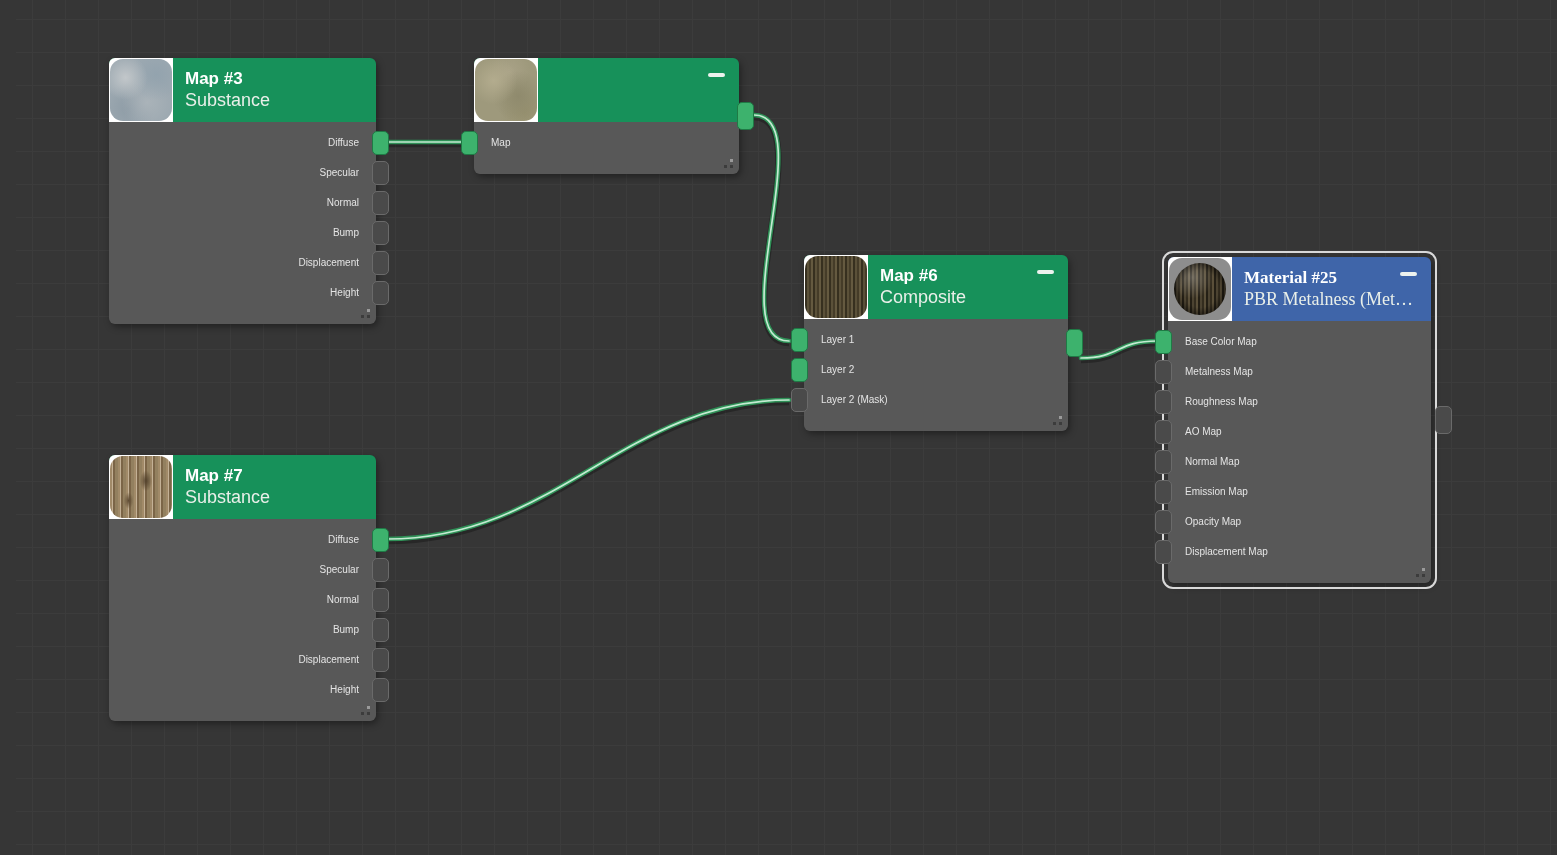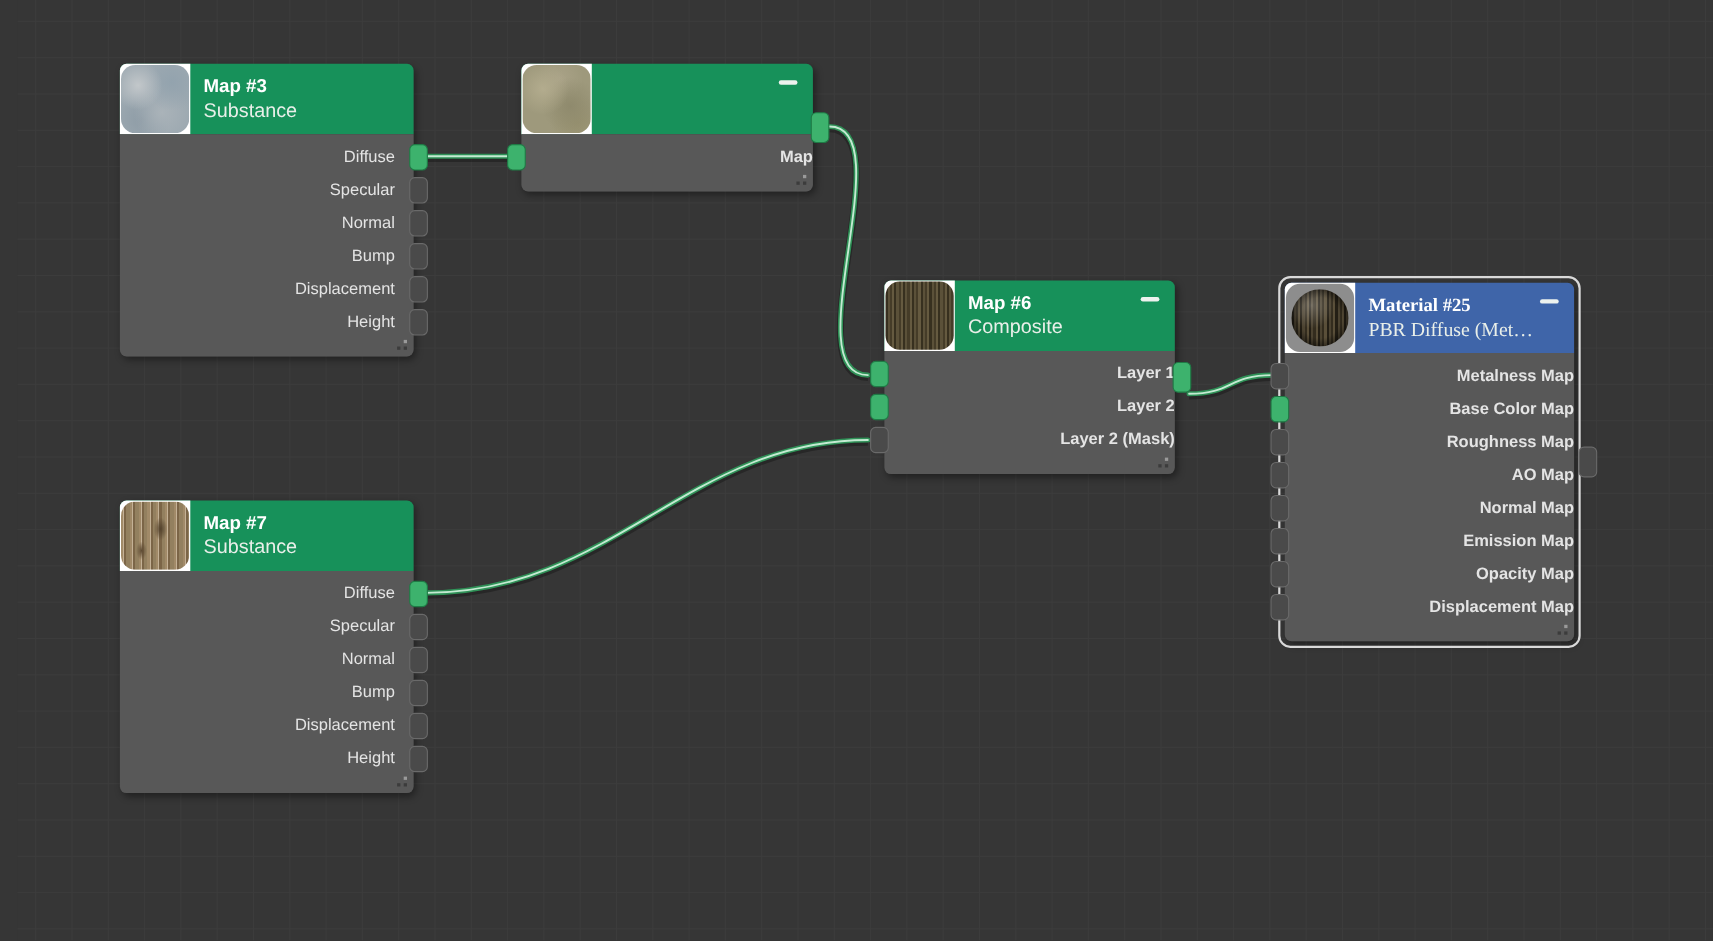--- a/index.html
+++ b/index.html
@@ -74,23 +74,23 @@
   .subtitle{font-size:18px;font-weight:400;color:#e9efe9;line-height:21px;white-space:nowrap;
     overflow:hidden;text-overflow:ellipsis;max-width:170px;}
   .minus-btn{
     position:absolute;top:15px;right:14px;width:17px;height:4px;
     background:#edf2ee;border-radius:2px;cursor:pointer;
   }
   .body{
     position:relative;background:#585858;border-radius:0 0 6px 6px;
     padding:6px 0 16px 0;
   }
-  .row{position:relative;height:30px;line-height:30px;font-size:15px;color:#e4e4e4;}
+  .row{position:relative;height:30px;line-height:30px;font-size:10px;color:#e4e4e4;}
   .row.out{text-align:right;padding-right:17px;}
-  .row.in{text-align:right;padding-left:17px;font-weight:bold;}
+  .row.in{text-align:left;padding-left:17px;}
   .socket{
     position:absolute;top:50%;transform:translateY(-50%);
     width:17px;height:24px;border-radius:5px;box-sizing:border-box;
     background:#4a4a4a;border:1px solid #6a6a6a;cursor:crosshair;
   }
   .socket.right{right:-13px;}
   .socket.left{left:-13px;}
   .socket.connected{background:#3db26d;border:1px solid #1f7a45;}
   .out-socket{
     position:absolute;top:50%;right:-15px;transform:translateY(-50%);
@@ -253,34 +253,34 @@
       <div class="grip"></div>
     </div>
   </div>
 
   <div class="node" style="left:1152px;top:257px;width:263px;">
     <div class="sel-ring"></div>
     <div class="header mat-header">
       <div class="thumb t-mat25"></div>
       <div class="titles">
         <div class="title">Material #25</div>
-        <div class="subtitle">PBR Diffuse (Met…</div>
+        <div class="subtitle">PBR Metalness (Met…</div>
       </div>
       <span class="minus-btn"></span>
     </div>
     <div class="body">
-      <div class="row in">
-        <span>Metalness Map</span>
-        <i class="socket left"></i>
-      </div>
       <div class="row in">
         <span>Base Color Map</span>
         <i class="socket left connected"></i>
       </div>
       <div class="row in">
+        <span>Metalness Map</span>
+        <i class="socket left"></i>
+      </div>
+      <div class="row in">
         <span>Roughness Map</span>
         <i class="socket left"></i>
       </div>
       <div class="row in">
         <span>AO Map</span>
         <i class="socket left"></i>
       </div>
       <div class="row in">
         <span>Normal Map</span>
         <i class="socket left"></i>

